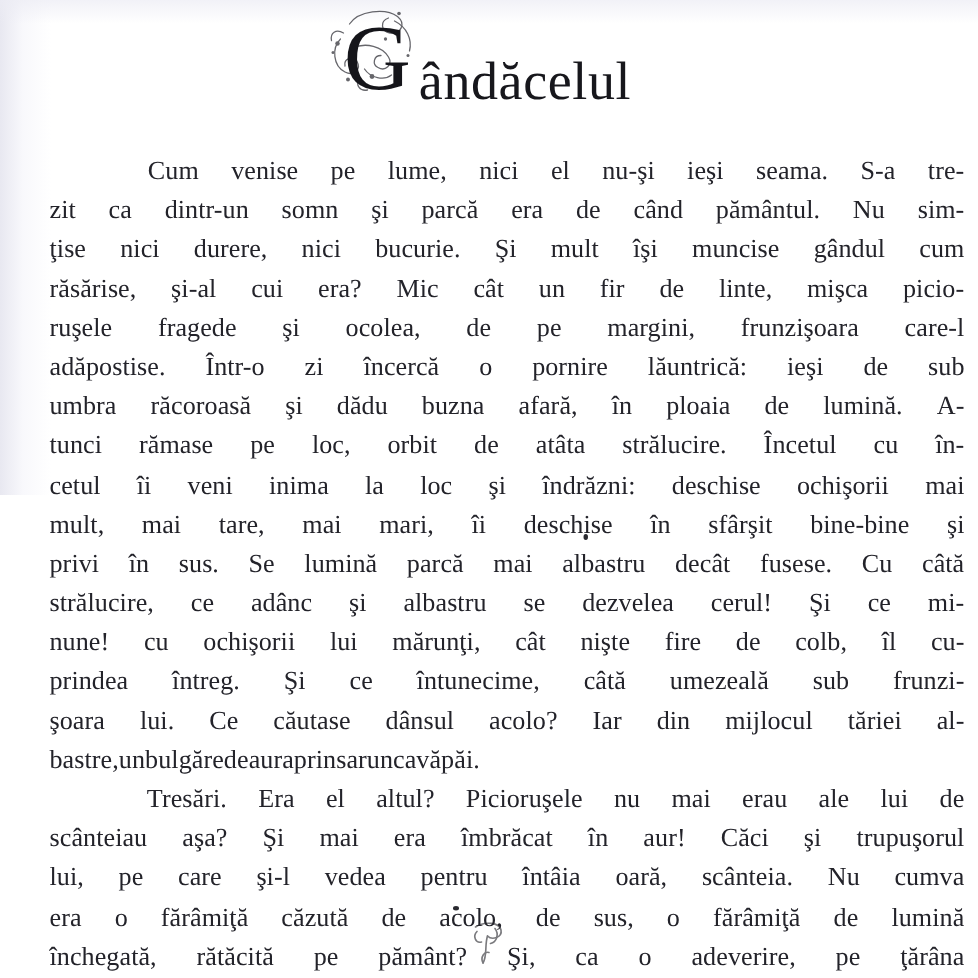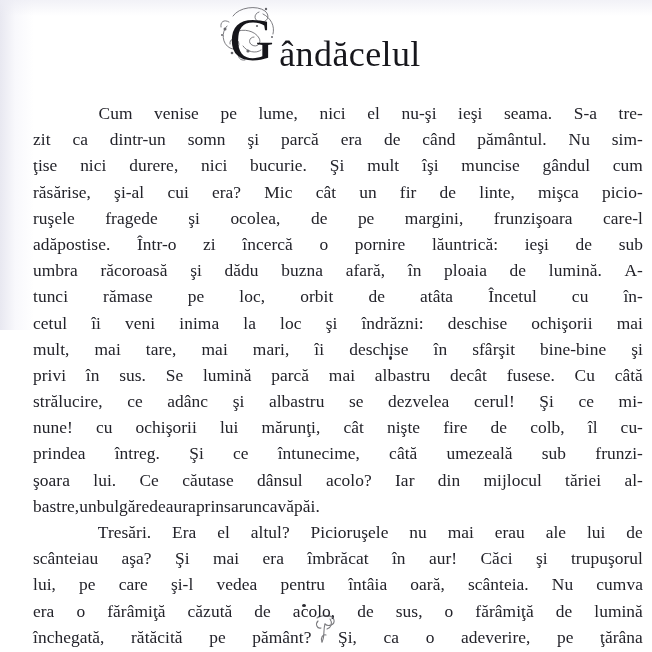--- a/index.html
+++ b/index.html
@@ -173,21 +173,21 @@
   </div>
 
   <div class="body-text" id="body-text">
       <div class="tline just"><span class="indent"></span><span class="w">Cum</span><span class="w">venise</span><span class="w">pe</span><span class="w">lume,</span><span class="w">nici</span><span class="w">el</span><span class="w">nu-şi</span><span class="w">ieşi</span><span class="w">seama.</span><span class="w">S-a</span><span class="w">tre-</span></div>
       <div class="tline just"><span class="w">zit</span><span class="w">ca</span><span class="w">dintr-un</span><span class="w">somn</span><span class="w">şi</span><span class="w">parcă</span><span class="w">era</span><span class="w">de</span><span class="w">când</span><span class="w">pământul.</span><span class="w">Nu</span><span class="w">sim-</span></div>
       <div class="tline just"><span class="w">ţise</span><span class="w">nici</span><span class="w">durere,</span><span class="w">nici</span><span class="w">bucurie.</span><span class="w">Şi</span><span class="w">mult</span><span class="w">îşi</span><span class="w">muncise</span><span class="w">gândul</span><span class="w">cum</span></div>
       <div class="tline just"><span class="w">răsărise,</span><span class="w">şi-al</span><span class="w">cui</span><span class="w">era?</span><span class="w">Mic</span><span class="w">cât</span><span class="w">un</span><span class="w">fir</span><span class="w">de</span><span class="w">linte,</span><span class="w">mişca</span><span class="w">picio-</span></div>
       <div class="tline just"><span class="w">ruşele</span><span class="w">fragede</span><span class="w">şi</span><span class="w">ocolea,</span><span class="w">de</span><span class="w">pe</span><span class="w">margini,</span><span class="w">frunzişoara</span><span class="w">care-l</span></div>
       <div class="tline just"><span class="w">adăpostise.</span><span class="w">Într-o</span><span class="w">zi</span><span class="w">încercă</span><span class="w">o</span><span class="w">pornire</span><span class="w">lăuntrică:</span><span class="w">ieşi</span><span class="w">de</span><span class="w">sub</span></div>
       <div class="tline just"><span class="w">umbra</span><span class="w">răcoroasă</span><span class="w">şi</span><span class="w">dădu</span><span class="w">buzna</span><span class="w">afară,</span><span class="w">în</span><span class="w">ploaia</span><span class="w">de</span><span class="w">lumină.</span><span class="w">A-</span></div>
-      <div class="tline just"><span class="w">tunci</span><span class="w">rămase</span><span class="w">pe</span><span class="w">loc,</span><span class="w">orbit</span><span class="w">de</span><span class="w">atâta</span><span class="w">Încetul</span><span class="w">cu</span><span class="w">în-</span></div>
+      <div class="tline just"><span class="w">tunci</span><span class="w">rămase</span><span class="w">pe</span><span class="w">loc,</span><span class="w">orbit</span><span class="w">de</span><span class="w">atâta</span><span class="w">strălucire.</span><span class="w">Încetul</span><span class="w">cu</span><span class="w">în-</span></div>
       <div class="tline just"><span class="w">cetul</span><span class="w">îi</span><span class="w">veni</span><span class="w">inima</span><span class="w">la</span><span class="w">loc</span><span class="w">şi</span><span class="w">îndrăzni:</span><span class="w">deschise</span><span class="w">ochişorii</span><span class="w">mai</span></div>
       <div class="tline just"><span class="w">mult,</span><span class="w">mai</span><span class="w">tare,</span><span class="w">mai</span><span class="w">mari,</span><span class="w">îi</span><span class="w">deschise</span><span class="w">în</span><span class="w">sfârşit</span><span class="w">bine-bine</span><span class="w">şi</span></div>
       <div class="tline just"><span class="w">privi</span><span class="w">în</span><span class="w">sus.</span><span class="w">Se</span><span class="w">lumină</span><span class="w">parcă</span><span class="w">mai</span><span class="w">albastru</span><span class="w">decât</span><span class="w">fusese.</span><span class="w">Cu</span><span class="w">câtă</span></div>
       <div class="tline just"><span class="w">strălucire,</span><span class="w">ce</span><span class="w">adânc</span><span class="w">şi</span><span class="w">albastru</span><span class="w">se</span><span class="w">dezvelea</span><span class="w">cerul!</span><span class="w">Şi</span><span class="w">ce</span><span class="w">mi-</span></div>
       <div class="tline just"><span class="w">nune!</span><span class="w">cu</span><span class="w">ochişorii</span><span class="w">lui</span><span class="w">mărunţi,</span><span class="w">cât</span><span class="w">nişte</span><span class="w">fire</span><span class="w">de</span><span class="w">colb,</span><span class="w">îl</span><span class="w">cu-</span></div>
       <div class="tline just"><span class="w">prindea</span><span class="w">întreg.</span><span class="w">Şi</span><span class="w">ce</span><span class="w">întunecime,</span><span class="w">câtă</span><span class="w">umezeală</span><span class="w">sub</span><span class="w">frunzi-</span></div>
       <div class="tline just"><span class="w">şoara</span><span class="w">lui.</span><span class="w">Ce</span><span class="w">căutase</span><span class="w">dânsul</span><span class="w">acolo?</span><span class="w">Iar</span><span class="w">din</span><span class="w">mijlocul</span><span class="w">tăriei</span><span class="w">al-</span></div>
       <div class="tline last"><span class="w">bastre,</span><span class="w">un</span><span class="w">bulgăre</span><span class="w">de</span><span class="w">aur</span><span class="w">aprins</span><span class="w">arunca</span><span class="w">văpăi.</span></div>
       <div class="tline just"><span class="indent"></span><span class="w">Tresări.</span><span class="w">Era</span><span class="w">el</span><span class="w">altul?</span><span class="w">Picioruşele</span><span class="w">nu</span><span class="w">mai</span><span class="w">erau</span><span class="w">ale</span><span class="w">lui</span><span class="w">de</span></div>
       <div class="tline just"><span class="w">scânteiau</span><span class="w">aşa?</span><span class="w">Şi</span><span class="w">mai</span><span class="w">era</span><span class="w">îmbrăcat</span><span class="w">în</span><span class="w">aur!</span><span class="w">Căci</span><span class="w">şi</span><span class="w">trupuşorul</span></div>

